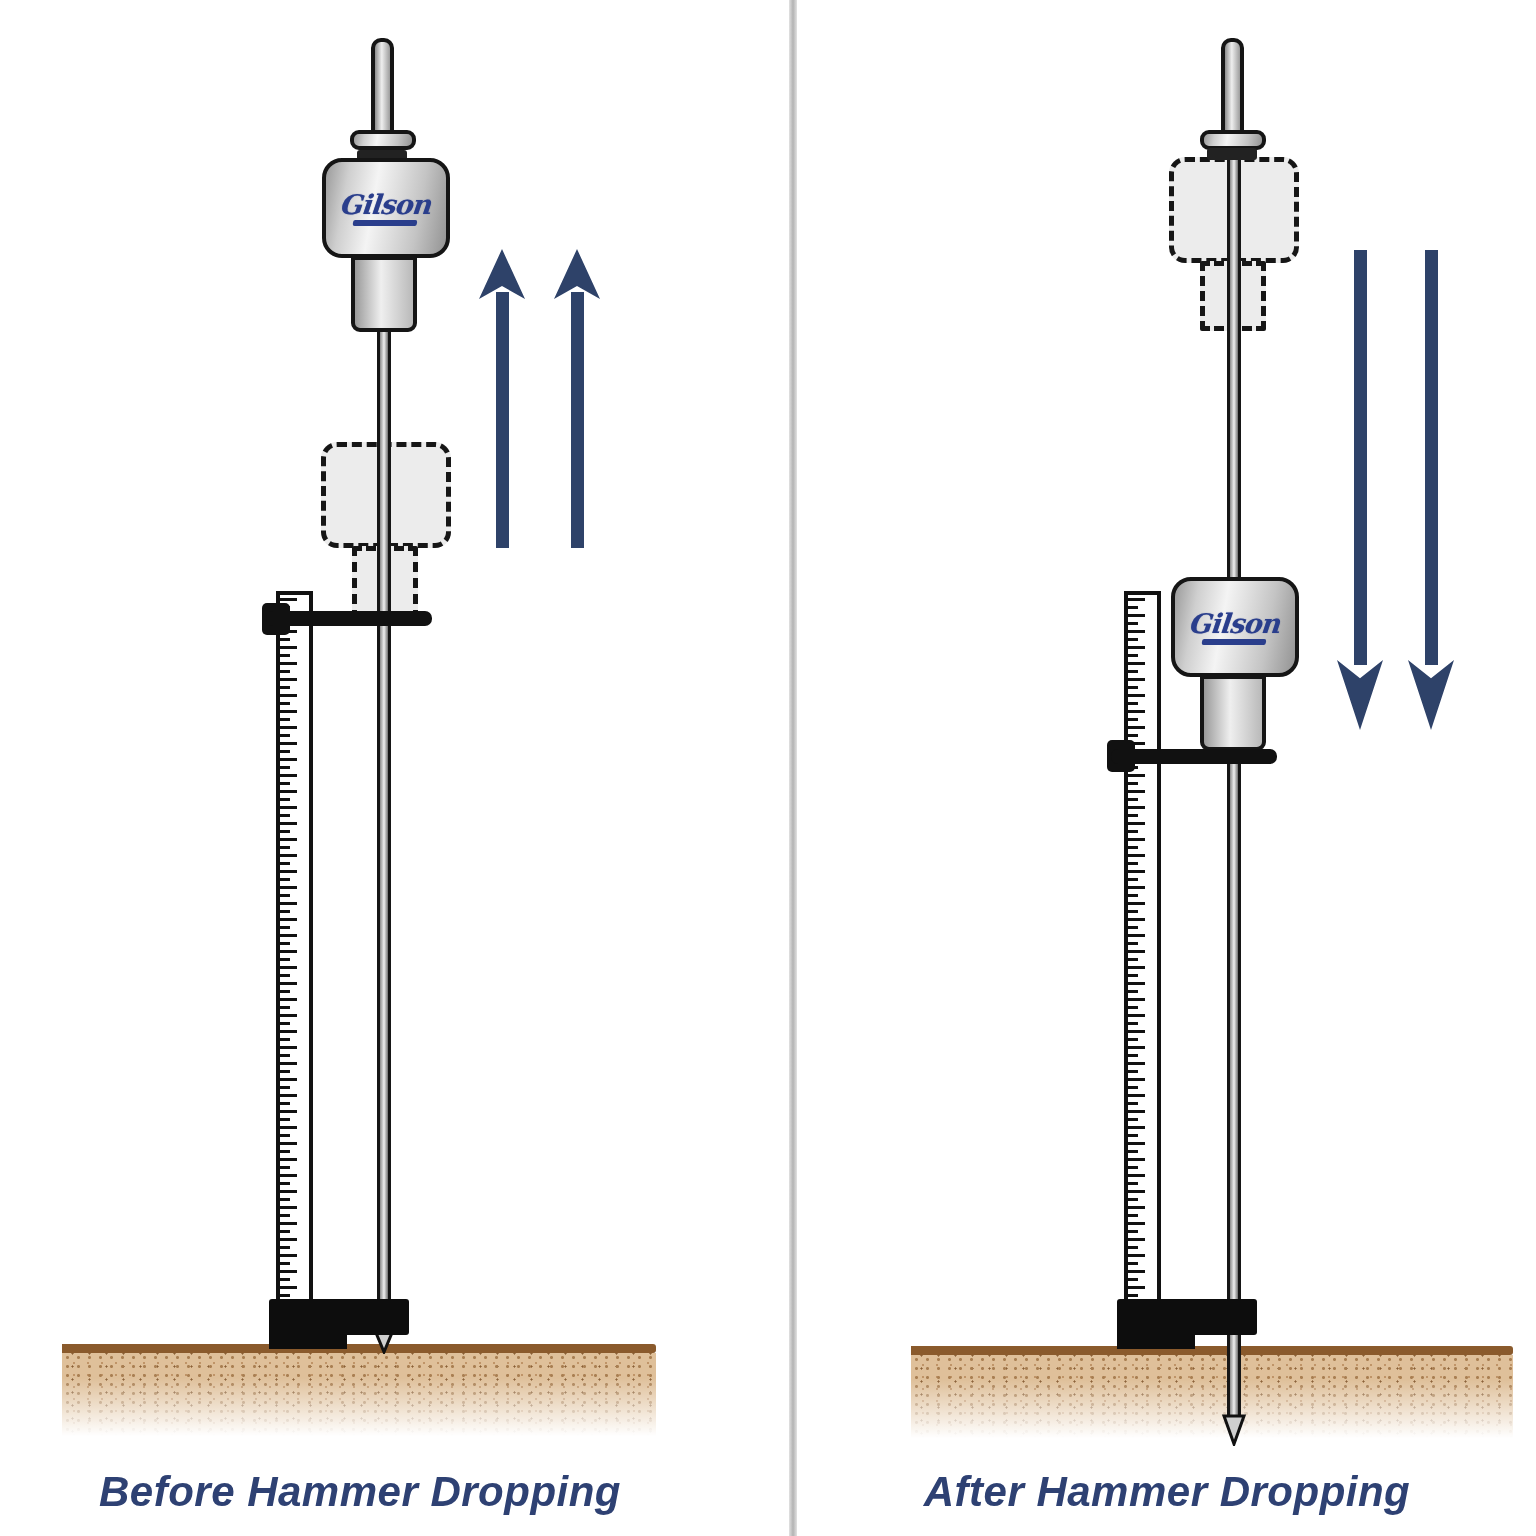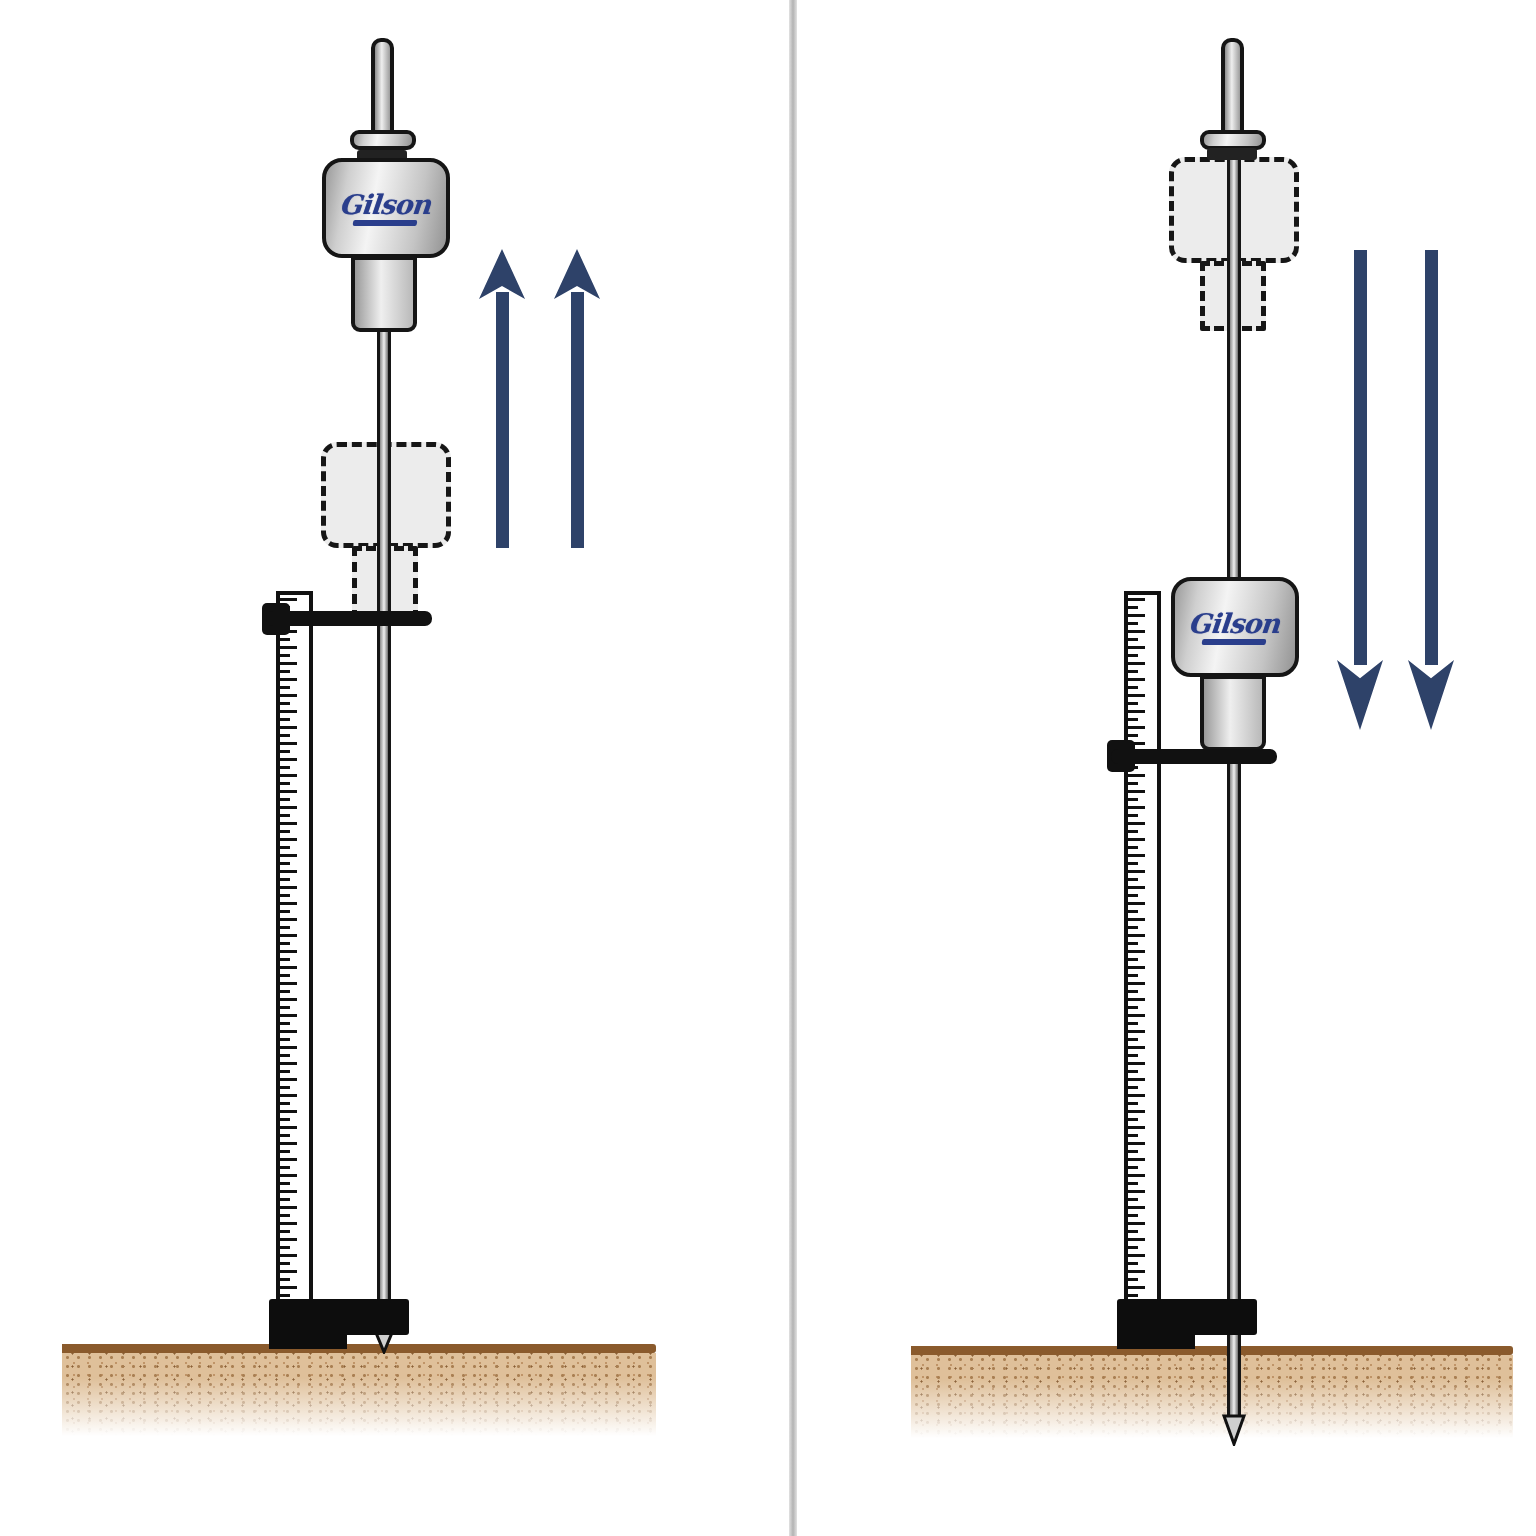--- a/index.html
+++ b/index.html
@@ -144,20 +144,21 @@
 
     <div class="arrow">
       <div class="head head--up" style="left:479px;top:249px;"></div>
       <div class="shaft" style="left:496px;top:292px;height:256px;"></div>
     </div>
     <div class="arrow">
       <div class="head head--up" style="left:554px;top:249px;"></div>
       <div class="shaft" style="left:571px;top:292px;height:256px;"></div>
     </div>
 
+    <div class="caption" style="left:40px;">Before Hammer Dropping</div>
   </div>
 
   <div class="divider"></div>
 
   <div class="panel panel--after">
 
     <div class="ground" style="left:114px;top:1346px;width:602px;">
       <div class="ground-top"></div>
       <div class="sand"></div>
     </div>
@@ -197,15 +198,16 @@
 
     <div class="arrow">
       <div class="shaft" style="left:557px;top:250px;height:415px;"></div>
       <div class="head head--down" style="left:540px;top:660px;"></div>
     </div>
     <div class="arrow">
       <div class="shaft" style="left:628px;top:250px;height:415px;"></div>
       <div class="head head--down" style="left:611px;top:660px;"></div>
     </div>
 
+    <div class="caption" style="left:50px;">After Hammer Dropping</div>
   </div>
 
 </div>
 
 </body></html>

